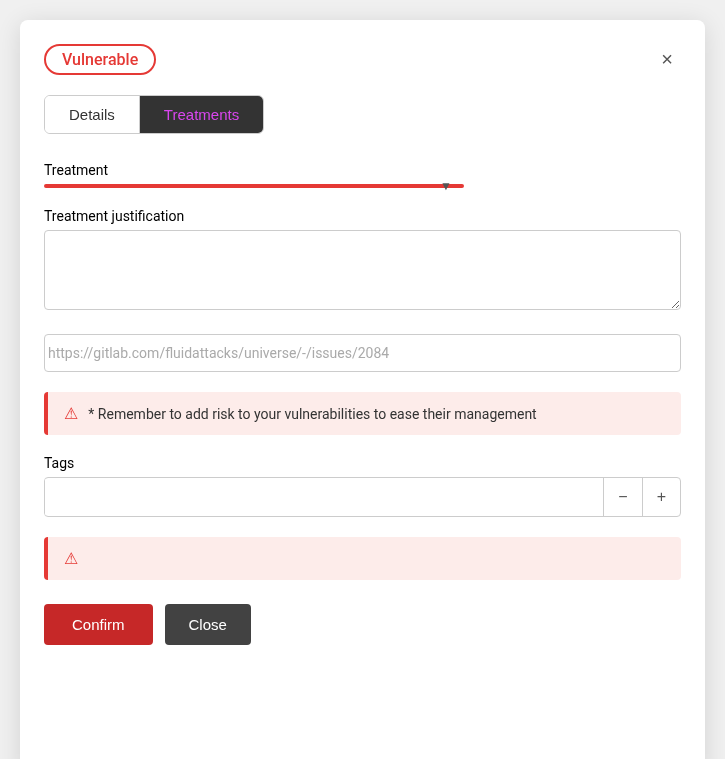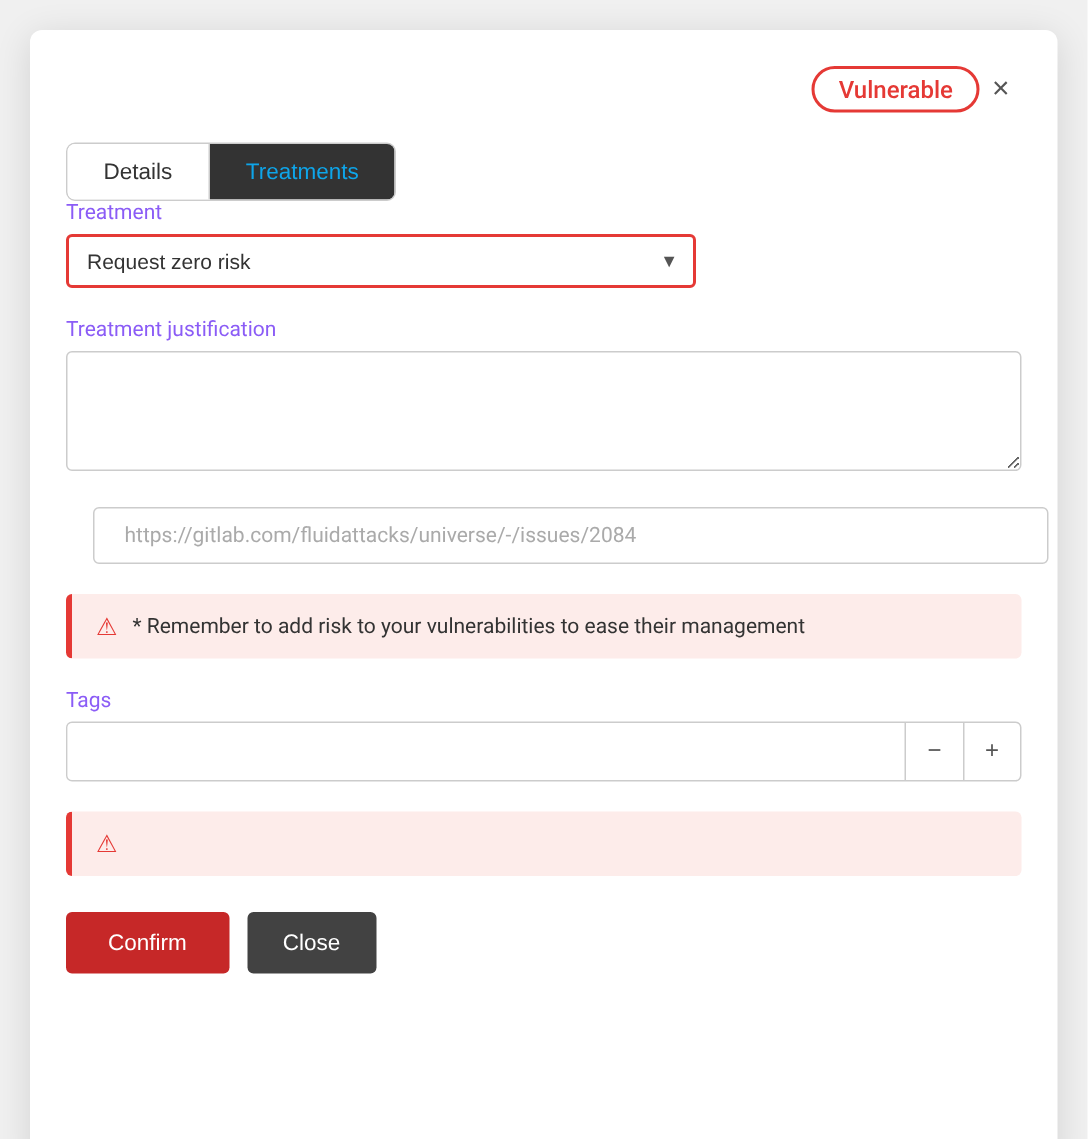--- a/index.html
+++ b/index.html
@@ -16,21 +16,21 @@
       background: #fff;
       border-radius: 8px;
       width: 725px;
       min-height: 759px;
       padding: 24px;
       position: relative;
       box-shadow: 0 4px 24px rgba(0,0,0,0.12);
     }
     .modal-header {
       display: flex;
-      justify-content: flex-end;
+      justify-content: space-between;
       align-items: center;
       margin-bottom: 20px;
     }
     .vulnerable-badge {
       border: 2px solid #e53935;
       color: #e53935;
       border-radius: 20px;
       padding: 4px 16px;
       font-size: 16px;
       font-weight: 500;
@@ -44,43 +44,44 @@
       cursor: pointer;
       color: #555;
       padding: 4px 8px;
       border-radius: 4px;
     }
     .tabs {
       display: flex;
       border: 1px solid #ccc;
       border-radius: 6px;
       overflow: hidden;
+      margin-bottom: 28px;
       width: fit-content;
     }
     .tab {
       padding: 10px 24px;
       font-size: 15px;
       cursor: pointer;
       background: #fff;
       border: none;
       color: #333;
     }
     .tab:not(:last-child) {
       border-right: 1px solid #ccc;
     }
     .tab.active {
       background: #333;
-      color: #0ea5e9;
+      color: #d946ef;
     }
     .form-group {
       margin-bottom: 20px;
     }
     .form-label {
       font-size: 14px;
-      color: #8b5cf6;
+      color: #000000;
       margin-bottom: 6px;
       display: block;
     }
     .form-select {
       width: 420px;
       padding: 8px 12px;
       border: 1px solid #ccc;
       border-radius: 4px;
       font-size: 14px;
       appearance: none;
@@ -123,27 +124,26 @@
       padding: 10px 12px;
       border: 1px solid #ccc;
       border-radius: 4px;
       font-size: 14px;
       resize: vertical;
       font-family: inherit;
       color: #333;
     }
     .form-input {
       width: 100%;
-      padding: 10px 20px;
+      padding: 10px 3px;
       border: 1px solid #ccc;
       border-radius: 4px;
       font-size: 14px;
       font-family: inherit;
       color: #333;
-      margin-left: 18px;
     }
     .form-input::placeholder {
       color: #aaa;
     }
     .alert {
       display: flex;
       align-items: center;
       gap: 10px;
       background: #fdecea;
       border-left: 4px solid #e53935;
@@ -218,26 +218,20 @@
   </div>
 
   <div class="tabs">
     <button class="tab">Details</button>
     <button class="tab active">Treatments</button>
   </div>
 
   <div class="form-group">
     <label class="form-label">Treatment</label>
     <div class="select-wrapper">
-      <select class="form-select">
-        <option>Request zero risk</option>
-        <option>Accepted</option>
-        <option>In progress</option>
-        <option>New</option>
-      </select>
       <span class="select-arrow">▼</span>
     </div>
   </div>
 
   <div class="form-group">
     <label class="form-label">Treatment justification</label>
     <textarea class="form-textarea" style=""></textarea>
   </div>
 
   <div class="form-group">

